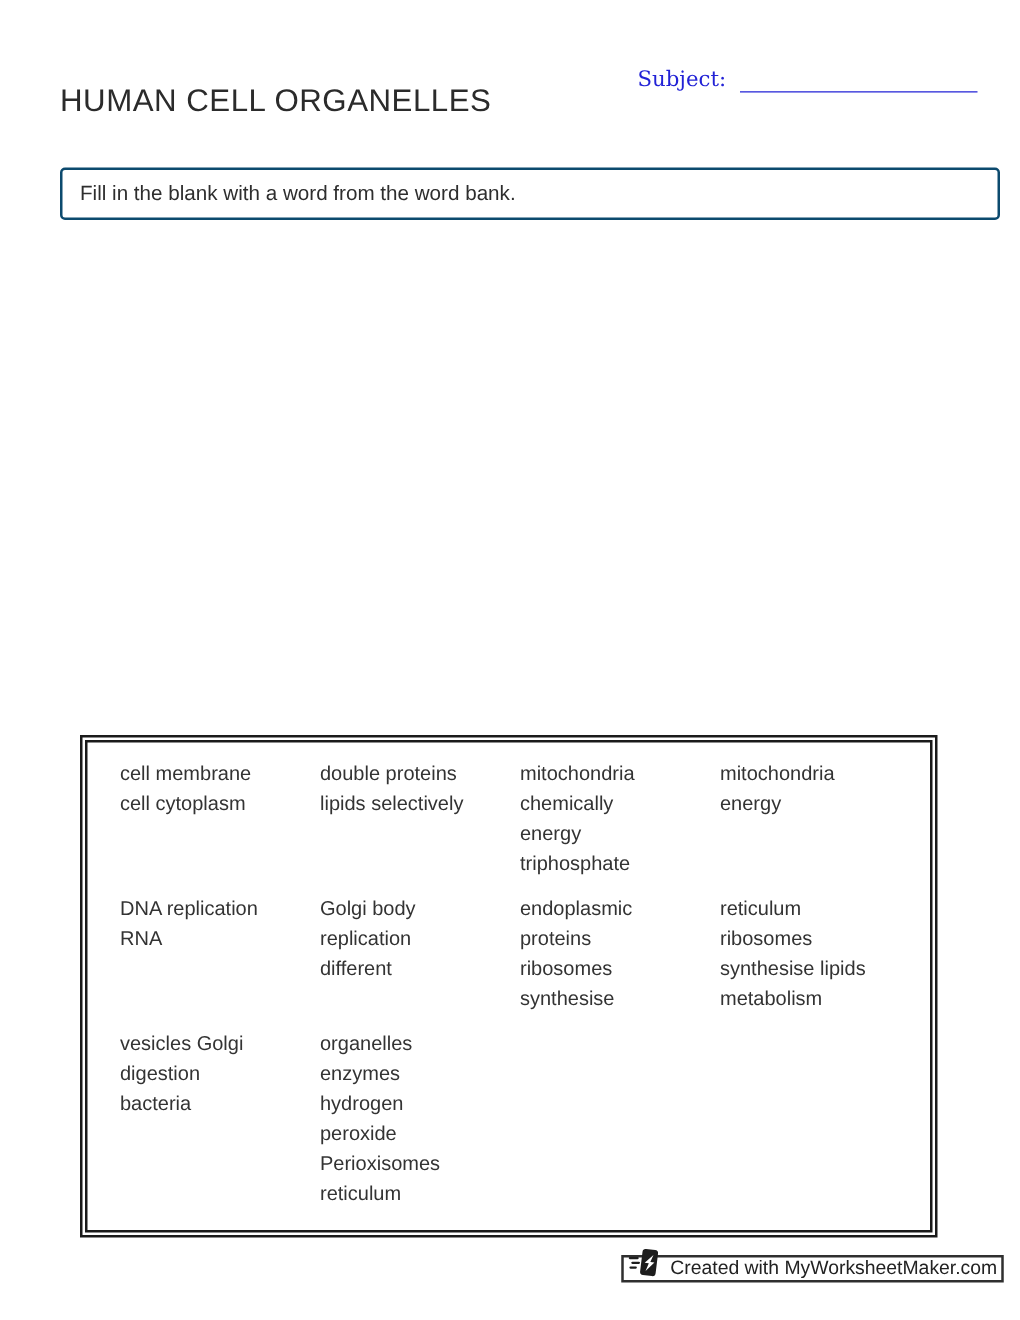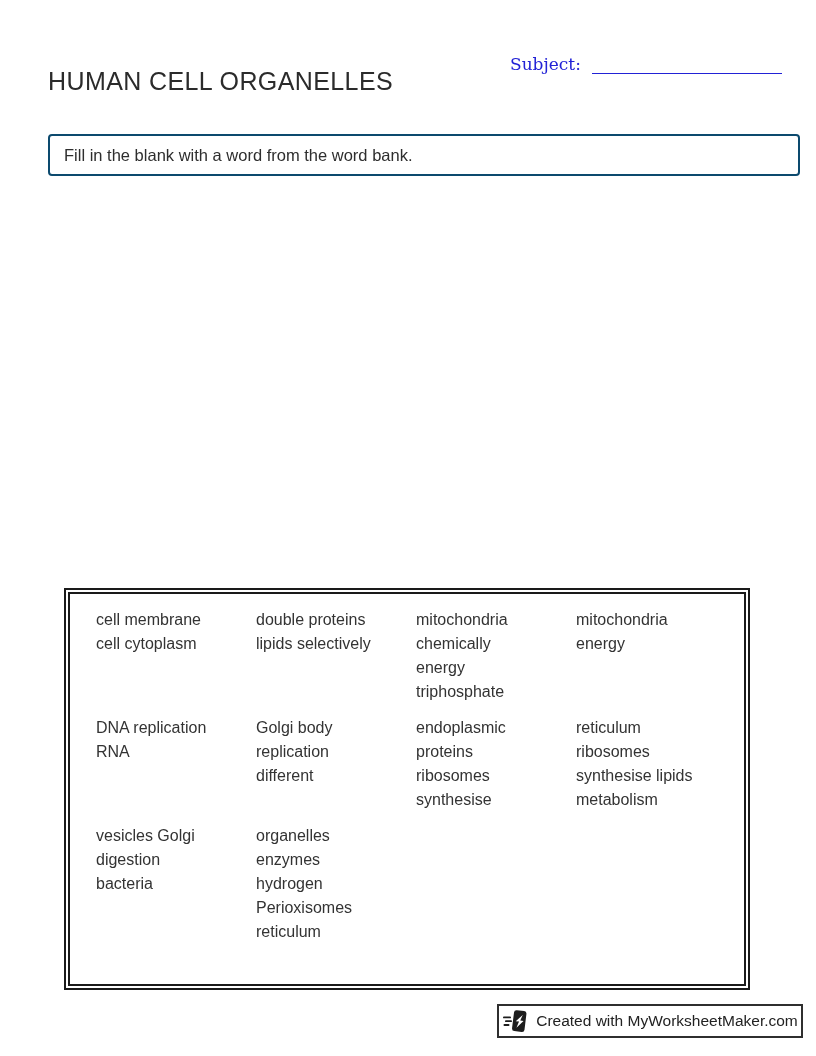--- a/index.html
+++ b/index.html
@@ -93,25 +93,25 @@
     line-height: 24px;
     color: #333333;
     white-space: nowrap;
   }
 
   .credit-badge {
     position: absolute;
     left: 497px;
     top: 1004px;
     width: 306px;
-    height: 34px;
+    height: 22px;
     border: 2px solid #2f2f2f;
     background: #fff;
     display: flex;
-    align-items: center;
+    align-items: flex-end;
     justify-content: center;
     gap: 8px;
     font-size: 15.5px;
     color: #222222;
   }
   .credit-badge .logo { flex: 0 0 auto; display: flex; }
 </style>
 </head>
 <body>
 
@@ -172,20 +172,21 @@
           </div>
           <div class="wb-cell">
             <div class="wb-word">vesicles Golgi</div>
             <div class="wb-word">digestion</div>
             <div class="wb-word">bacteria</div>
           </div>
           <div class="wb-cell">
             <div class="wb-word">organelles</div>
             <div class="wb-word">enzymes</div>
             <div class="wb-word">hydrogen</div>
+            <div class="wb-word">peroxide</div>
             <div class="wb-word">Perioxisomes</div>
             <div class="wb-word">reticulum</div>
           </div>
           <div class="wb-cell"></div>
           <div class="wb-cell"></div>
         </div>
     </div>
   </div>
 
   <div class="credit-badge">

